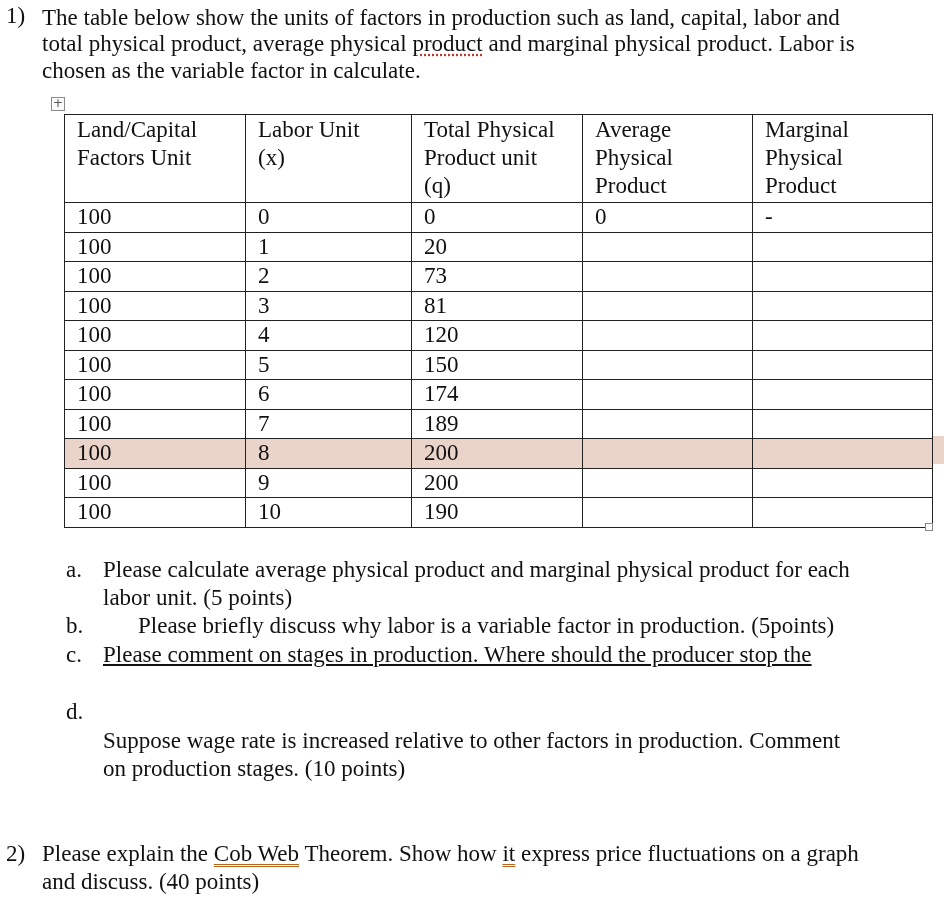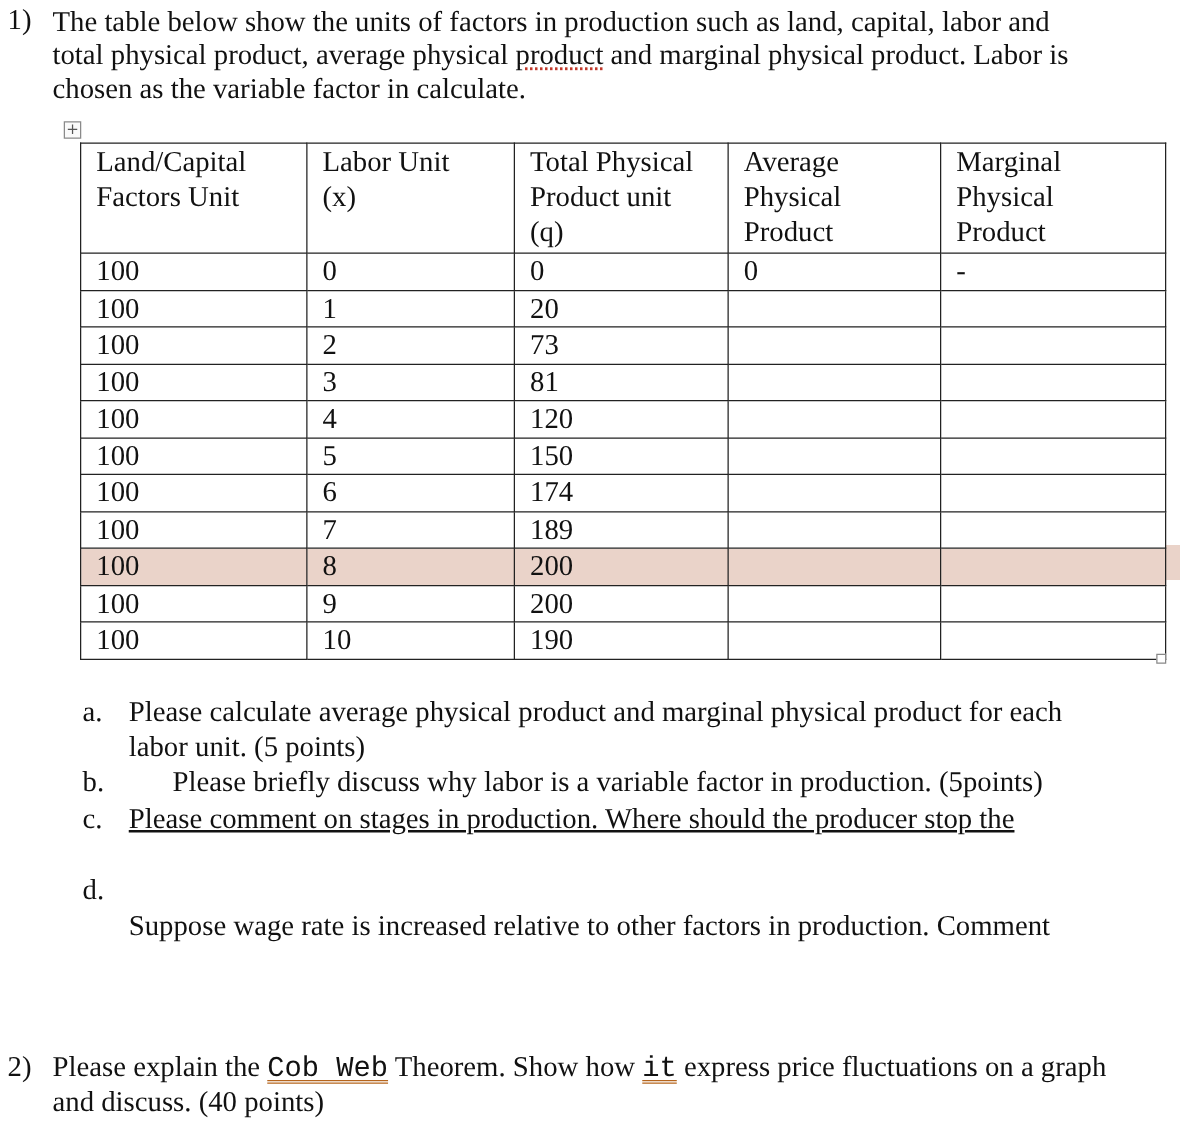--- a/index.html
+++ b/index.html
@@ -11,21 +11,21 @@
                  text-align:center; color:#555; font-family:"DejaVu Sans",sans-serif; background:#fafafa; }
   .resize-handle { position:absolute; left:925px; top:523px; width:8px; height:8px;
                    border:1px solid #888; box-sizing:border-box; background:#fff; }
   table { position:absolute; left:64px; top:114px; border-collapse:collapse; table-layout:fixed; }
   td { border:1.5px solid #222; padding:0 0 0 12px; vertical-align:top; font-size:23px; line-height:28px; }
   tr.head td { height:86px; padding-top:1px;padding-left:12px; }
   tr.body td { height:28.5px; line-height:28px; }
   tr.hl td { background:#ead3c9; }
   .hl-ext { position:absolute; left:932px; top:436px; width:12px; height:28px; background:#ead3c9; }
   .spell { text-decoration: underline dotted #c0392b; text-underline-offset:3px; }
-  .gram { text-decoration: underline double #b5651d; text-underline-offset:3px; text-decoration-thickness:1px;font-family:Liberation Mono, monospace; }
+  .gram { text-decoration: underline double #b5651d; text-underline-offset:3px; text-decoration-thickness:1px; }
   .sub { position:absolute; line-height:28px; }
   .lbl { position:absolute; width:30px; }
 </style>
 </head>
 <body>
 
 <div class="q" style="left:6px; top:2px;">1)</div>
 <div class="q" style="left:42px; top:4px;text-align:center;">The table below show the units of factors in production such as land, capital, labor and</div>
 <div class="q" style="left:42px; top:30px;"><span>total physical product, average physical </span><span class="spell">product</span><span> and marginal physical product. Labor is</span></div>
 <div class="q" style="left:42px; top:57px;">chosen as the variable factor in calculate.</div>
@@ -137,18 +137,18 @@
 <div class="sub" style="left:66px; top:612px;">
   <span class="lbl" style="left:0;">b.</span>
   <div style="position:absolute; left:37px; white-space:nowrap;margin-left:35px;"><span>Please briefly discuss why labor is a variable factor in production. (5points)</span></div>
 </div>
 <div class="sub" style="left:66px; top:641px;">
   <span class="lbl" style="left:0;">c.</span>
   <div style="position:absolute; left:37px; white-space:nowrap;text-decoration:underline;"><span>Please comment on stages in production. Where should the producer stop the</span><br></div>
 </div>
 <div class="sub" style="left:66px; top:698px;">
   <span class="lbl" style="left:0;">d.</span>
-  <div style="position:absolute; left:37px; white-space:nowrap;margin-top:29px;"><span>Suppose wage rate is increased relative to other factors in production. Comment</span><br></div>
+  <div style="position:absolute; left:37px; white-space:nowrap;margin-top:29px;"><span>Suppose wage rate is increased relative to other factors in production. Comment</span><br><span>on production stages. (10 points)</span></div>
 </div>
 
 <div class="q" style="left:6px; top:840px;">2)</div>
 <div class="q" style="left:42px; top:840px; white-space:nowrap;"><span>Please explain the </span><span class="gram">Cob Web</span><span> Theorem. Show how </span><span class="gram">it</span><span> express price fluctuations on a graph</span></div>
 <div class="q" style="left:42px; top:868px;">and discuss. (40 points)</div>
 
 </body></html>

